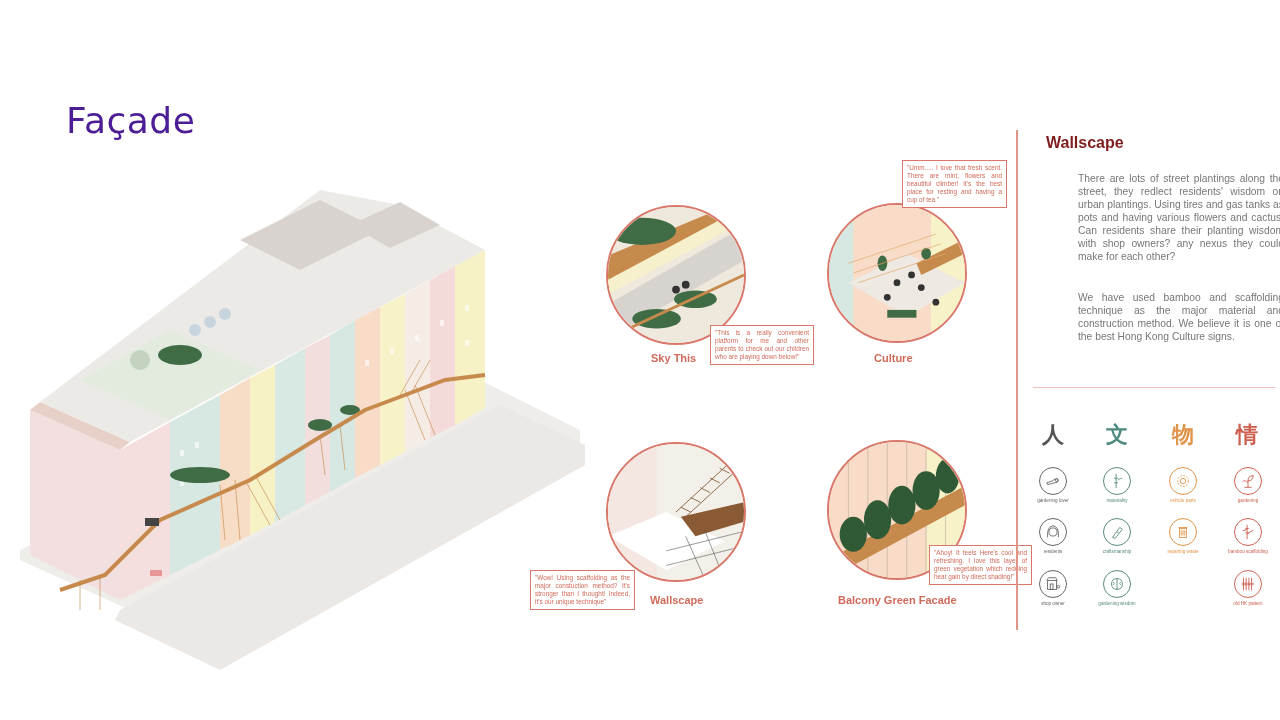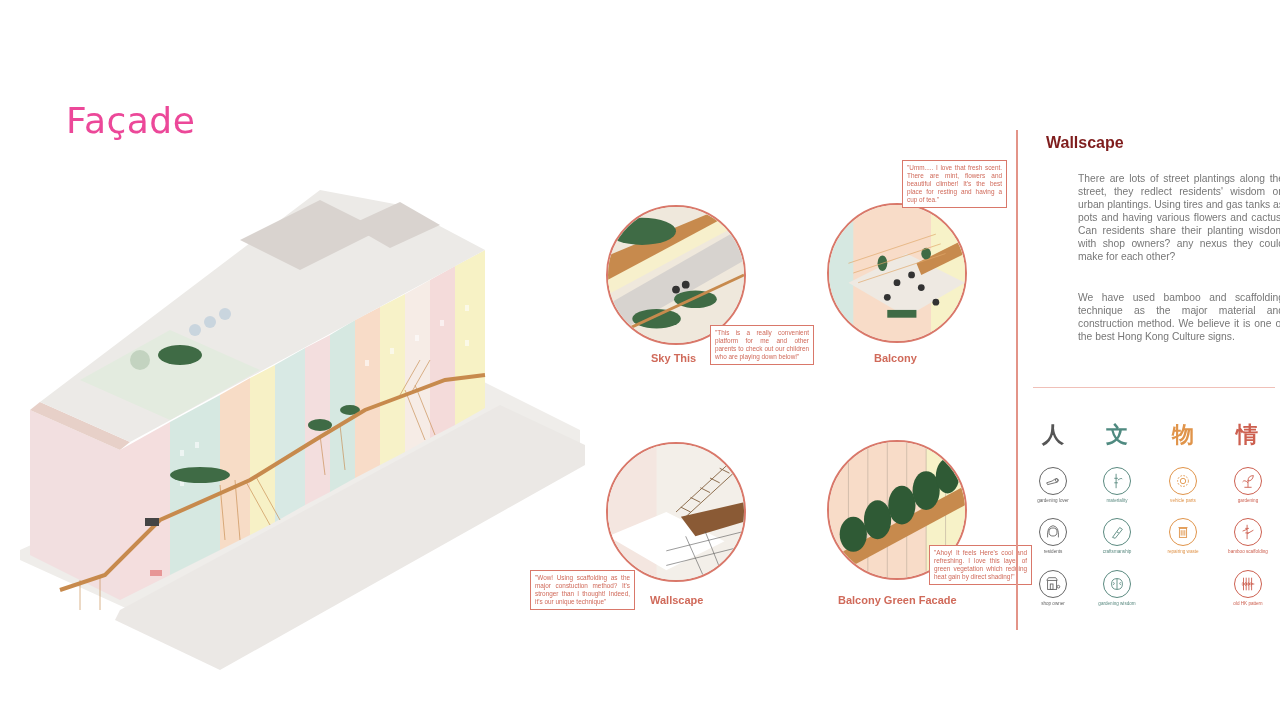--- a/index.html
+++ b/index.html
@@ -2,21 +2,21 @@
 <html><head>
 <meta charset="utf-8">
 <style>
   * { box-sizing: border-box; margin: 0; padding: 0; }
   html, body { width: 1280px; height: 720px; background: #ffffff; overflow: hidden; }
   body { position: relative; font-family: "Liberation Sans", sans-serif; color: #6e6e6e; }
 
   .page-title {
     position: absolute; left: 66px; top: 100px;
     font-family: "DejaVu Sans", sans-serif; font-size: 36px; font-weight: 500;
-    color: #ec4899; letter-spacing: 0.5px;
+    color: #4c1d95; letter-spacing: 0.5px;
   }
 
   
   .axo { position: absolute; left: 20px; top: 180px; width: 580px; height: 490px; }
 
   
   .detail { position: absolute; }
   .circle {
     position: absolute; width: 140px; height: 140px; border-radius: 50%;
     border: 2px solid #d9786a; overflow: hidden; background: #f4efe8;
@@ -167,21 +167,21 @@
       <ellipse cx="55" cy="60" rx="5" ry="8" fill="#3f6b45"></ellipse>
       <ellipse cx="100" cy="50" rx="5" ry="6" fill="#3f6b45"></ellipse>
       <rect x="60" y="108" width="30" height="8" fill="#3f6b45"></rect>
       <g stroke="#e0a86a" stroke-width="0.7">
           <line x1="20" y1="60" x2="110" y2="30"></line>
           <line x1="25" y1="70" x2="115" y2="40"></line>
           <line x1="30" y1="80" x2="120" y2="50"></line>
         </g>
     </svg>
   </div>
-  <div class="detail-label" style="left:874px;top:352px;">Balcony</div>
+  <div class="detail-label" style="left:874px;top:352px;">Culture</div>
   <div class="quote" style="left:902px;top:160px;width:105px;">"Umm..... I love that fresh scent. There are mint, flowers and beautiful climber! It's the best place for resting and having a cup of tea."</div>
 </div>
 
 <div class="detail">
   <div class="circle" style="left:606px;top:442px;">
     <svg viewBox="0 0 140 140">
       <rect width="140" height="140" fill="#f3efe9"></rect>
       <rect x="0" y="0" width="50" height="140" fill="#f4e6e0"></rect>
       <polygon points="0,95 60,70 120,100 60,130" fill="#ffffff"></polygon>
       <g stroke="#8a6a4a" stroke-width="1">

